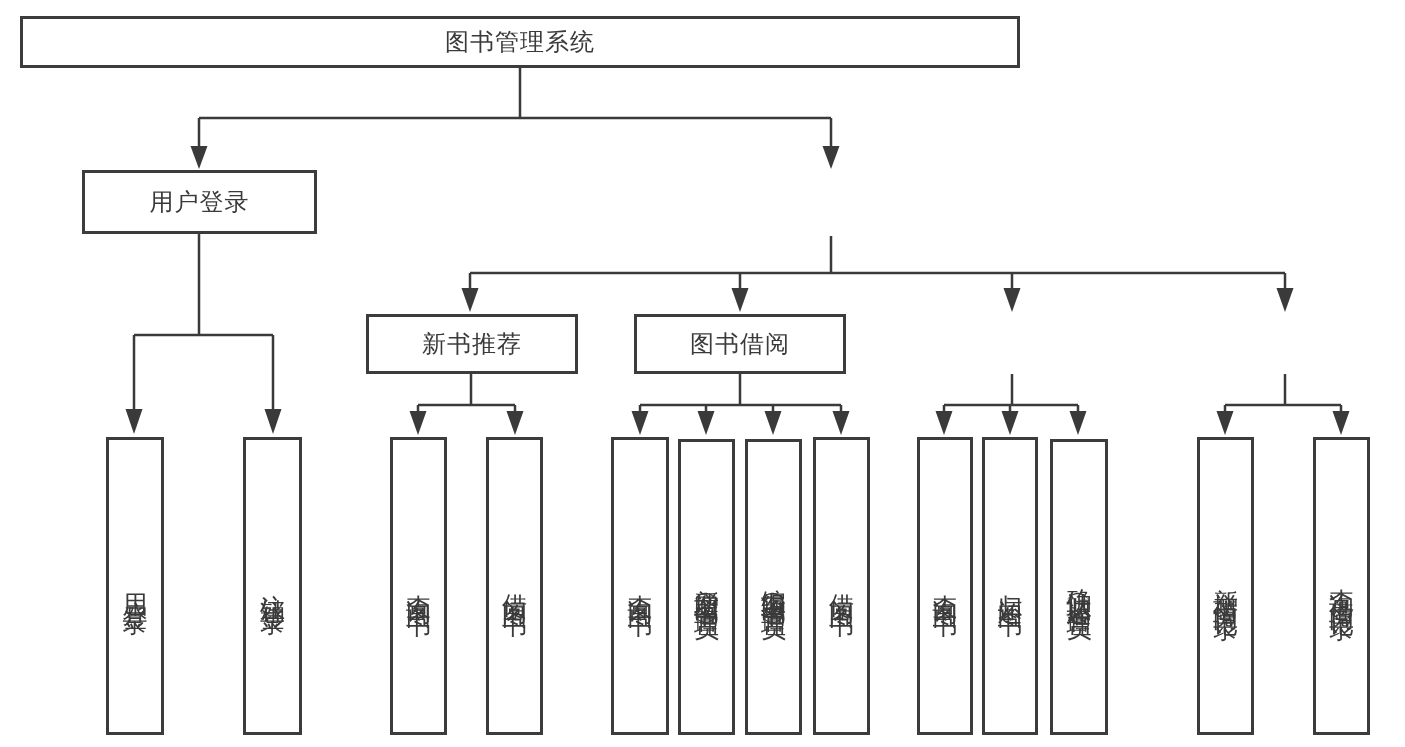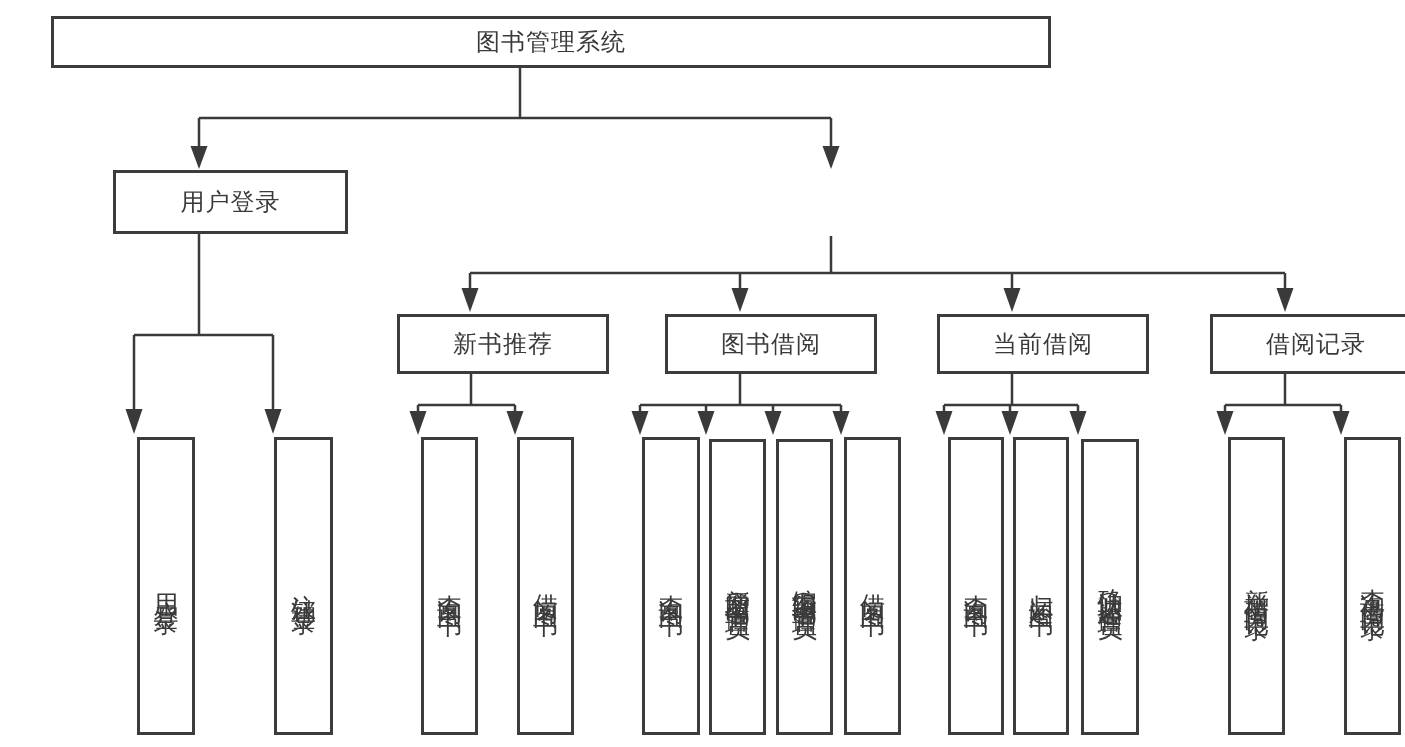--- a/index.html
+++ b/index.html
@@ -22,21 +22,20 @@
   .wires polygon { fill: #3a3a3a; stroke: none; }
   .box {
     position: absolute;
     box-sizing: border-box;
     border: 3px solid #3c3c3c;
     background: #ffffff;
     display: flex;
     align-items: center;
     justify-content: center;
     z-index: 1;
-    margin-left: 31px;
   }
   .h-label {
     font-size: 24px;
     letter-spacing: 1px;
     white-space: nowrap;
     color: #3a3a3a;
   }
   .v-label {
     writing-mode: vertical-rl;
     text-orientation: mixed;
@@ -119,26 +118,20 @@
   <div class="box" style="left:82px; top:170px; width:235px; height:64px;">
     <span class="h-label">用户登录</span>
   </div>
 
   <div class="box" style="left:634px; top:314px; width:212px; height:60px;">
     <span class="h-label">图书借阅</span>
   </div>
   <div class="box" style="left:366px; top:314px; width:212px; height:60px;">
     <span class="h-label">新书推荐</span>
   </div>
-  <div class="box" style="left:906px; top:314px; width:212px; height:60px;">
-    <span class="h-label">当前借阅</span>
-  </div>
-  <div class="box" style="left:1179px; top:314px; width:212px; height:60px;">
-    <span class="h-label">借阅记录</span>
-  </div>
 
   <div class="box" style="left:106px; top:437px; width:58px; height:298px;">
     <span class="v-label">用户登录</span>
   </div>
   <div class="box" style="left:243px; top:437px; width:59px; height:298px;">
     <span class="v-label">注销登录</span>
   </div>
 
   <div class="box" style="left:390px; top:437px; width:57px; height:298px;">
     <span class="v-label">查询图书</span>

